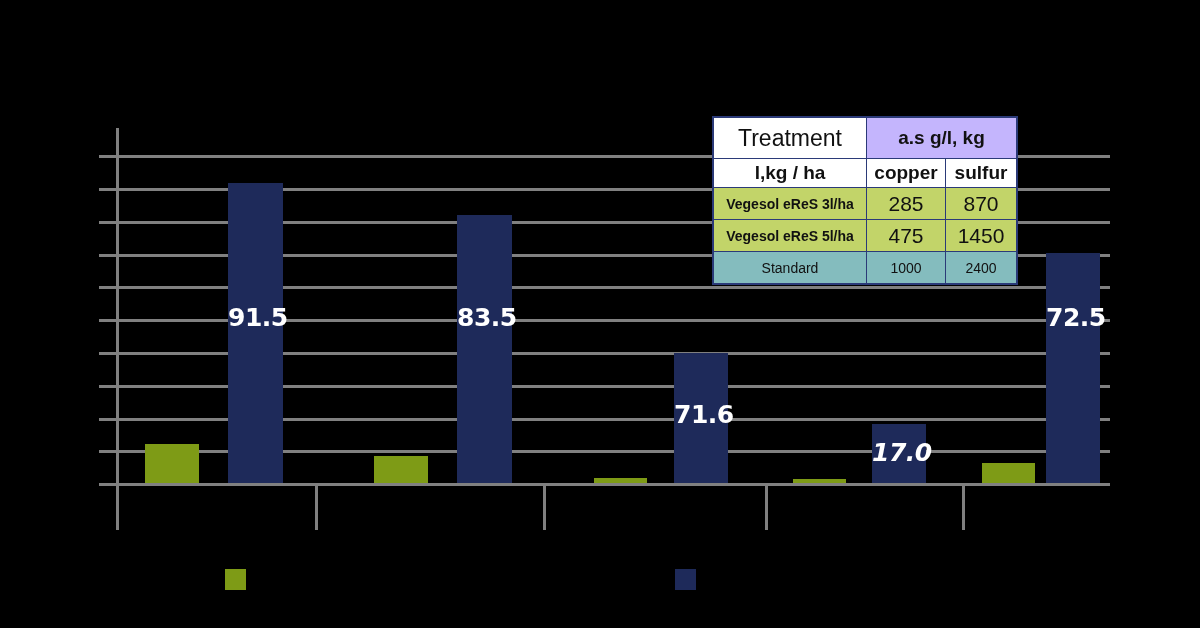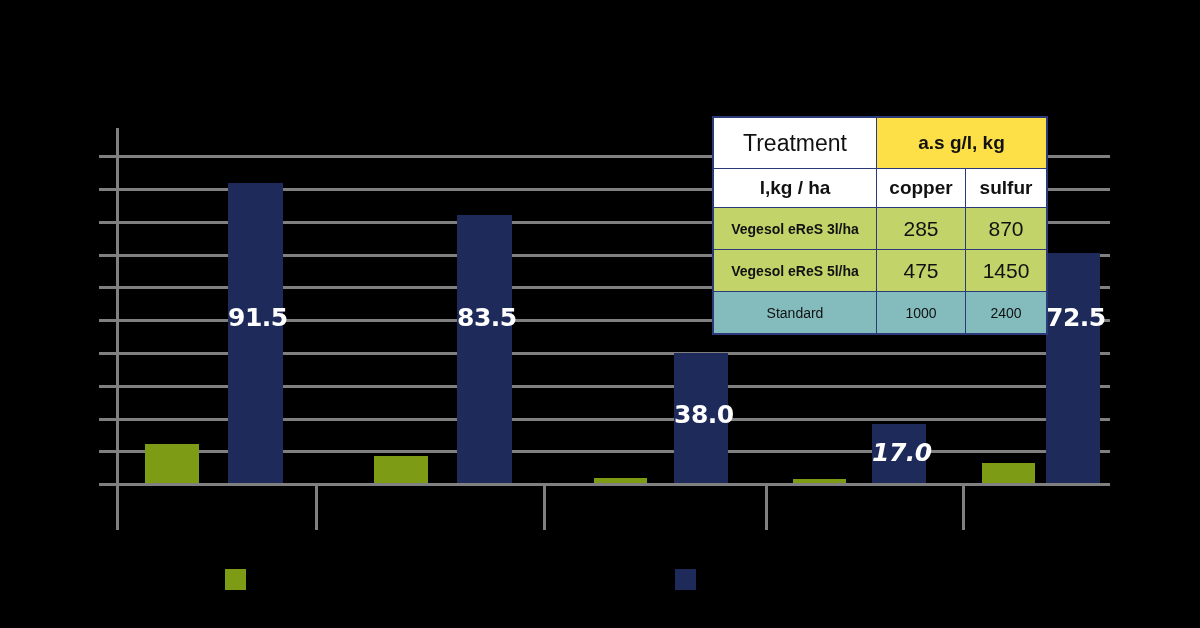--- a/index.html
+++ b/index.html
@@ -33,25 +33,25 @@
   .legend-text{position:absolute;color:#000000;font-size:14px;line-height:21px;white-space:nowrap;}
 
   
   #inset{
     position:absolute;left:712px;top:116px;
     border-collapse:collapse;border:2px solid #2b3a78;
     background:#FFFFFF;
   }
   #inset td,#inset th{
     border:1px solid #2b3a78;
-    padding:5px;text-align:center;vertical-align:middle;
+    padding:0;text-align:center;vertical-align:middle;
     color:#111111;font-family:"Liberation Sans",sans-serif;
   }
   .ih-treat{font-size:23px;height:40px;width:152px;background:#FFFFFF;font-weight:normal;}
-  .ih-as{font-size:19px;height:40px;background:#fde047;font-weight:bold;}
+  .ih-as{font-size:19px;height:40px;background:#c4b5fd;font-weight:bold;}
   .ih-sub{font-size:19px;height:28px;background:#FFFFFF;font-weight:bold;}
   .ih-sub.left{font-weight:bold;}
   .row-green td{background:#C2D469;font-size:14px;height:31px;font-weight:bold;}
   .row-green td.num{font-weight:normal;font-size:21px;}
   .row-std td{background:#84BCBE;font-size:14px;height:31px;}
   .col-cu{width:78px;margin-top:28px;}
   .col-s{width:70px;}
 </style>
 </head>
 <body>
@@ -95,21 +95,21 @@
     <div class="bar green" style="left:145px;top:444px;width:54px;height:39px;"></div>
     <div class="bar navy" style="left:228px;top:183px;width:55px;height:300px;"></div>
     <div class="barlabel" style="left:228px;top:305px;width:55px;">91.5</div>
 
     <div class="bar green" style="left:374px;top:456px;width:54px;height:27px;"></div>
     <div class="bar navy" style="left:457px;top:215px;width:55px;height:268px;"></div>
     <div class="barlabel" style="left:457px;top:305px;width:55px;">83.5</div>
 
     <div class="bar green" style="left:594px;top:478px;width:53px;height:5px;"></div>
     <div class="bar navy" style="left:674px;top:353px;width:54px;height:130px;"></div>
-    <div class="barlabel" style="left:674px;top:402px;width:54px;">38.0</div>
+    <div class="barlabel" style="left:674px;top:402px;width:54px;">71.6</div>
 
     <div class="bar green" style="left:793px;top:479px;width:53px;height:4px;"></div>
     <div class="bar navy" style="left:872px;top:424px;width:54px;height:59px;"></div>
     <div class="barlabel" style="left:872px;top:440px;width:54px;font-style:italic;">17.0</div>
 
     <div class="bar green" style="left:982px;top:463px;width:53px;height:20px;"></div>
     <div class="bar navy" style="left:1046px;top:253px;width:54px;height:230px;"></div>
     <div class="barlabel" style="left:1046px;top:305px;width:54px;">72.5</div>
   </div>
 

